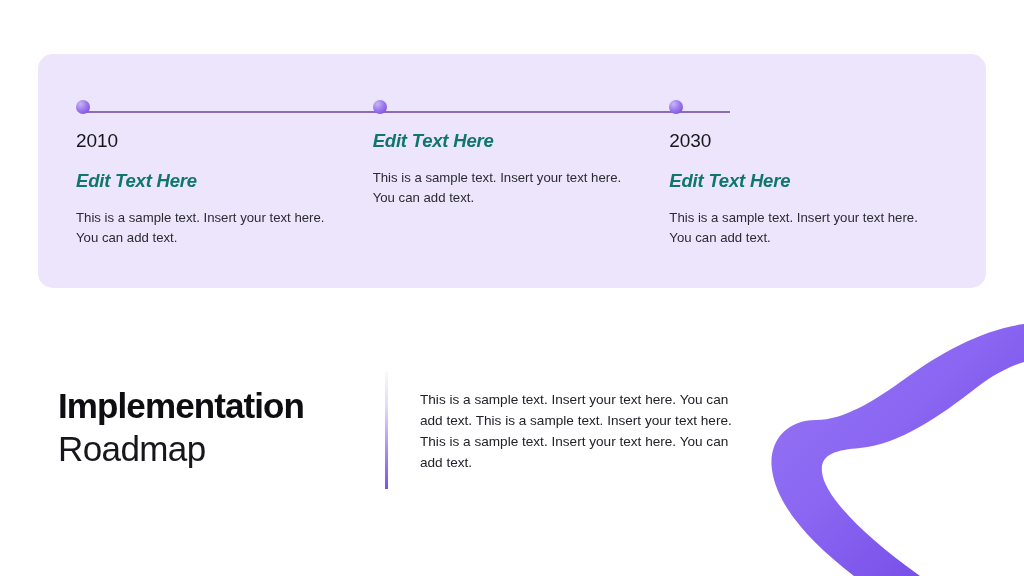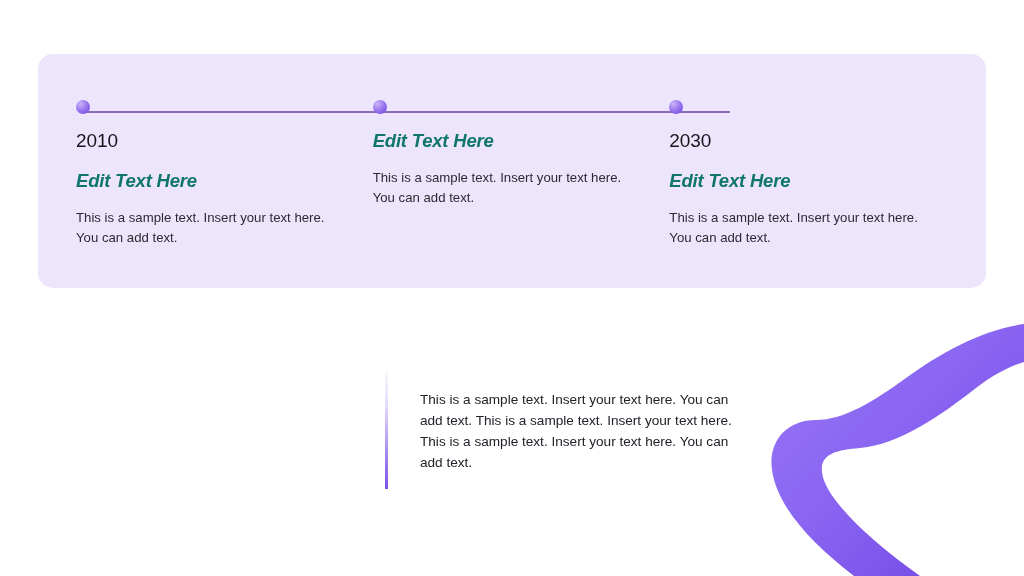--- a/index.html
+++ b/index.html
@@ -166,20 +166,24 @@
       <div class="timeline-item">
         <div class="node-dot"></div>
         <div class="year-label">2030</div>
         <div class="item-title">Edit Text Here</div>
         <div class="item-desc">This is a sample text. Insert your text here. You can add text.</div>
       </div>
 
     </div>
   </div>
 
+  <div class="headline-block">
+    <div class="headline-primary">Implementation</div>
+    <div class="headline-secondary">Roadmap</div>
+  </div>
 
   <div class="gradient-divider"></div>
 
   <div class="body-paragraph">This is a sample text. Insert your text here. You can add text. This is a sample text. Insert your text here. This is a sample text. Insert your text here. You can add text.</div>
 
   <svg class="wave-decoration" viewBox="0 0 300 260" preserveAspectRatio="none">
     <defs>
       <linearGradient id="waveGrad" x1="0" y1="0" x2="1" y2="1">
         <stop offset="0%" stop-color="#9877F5"></stop>
         <stop offset="45%" stop-color="#8A66F2"></stop>

